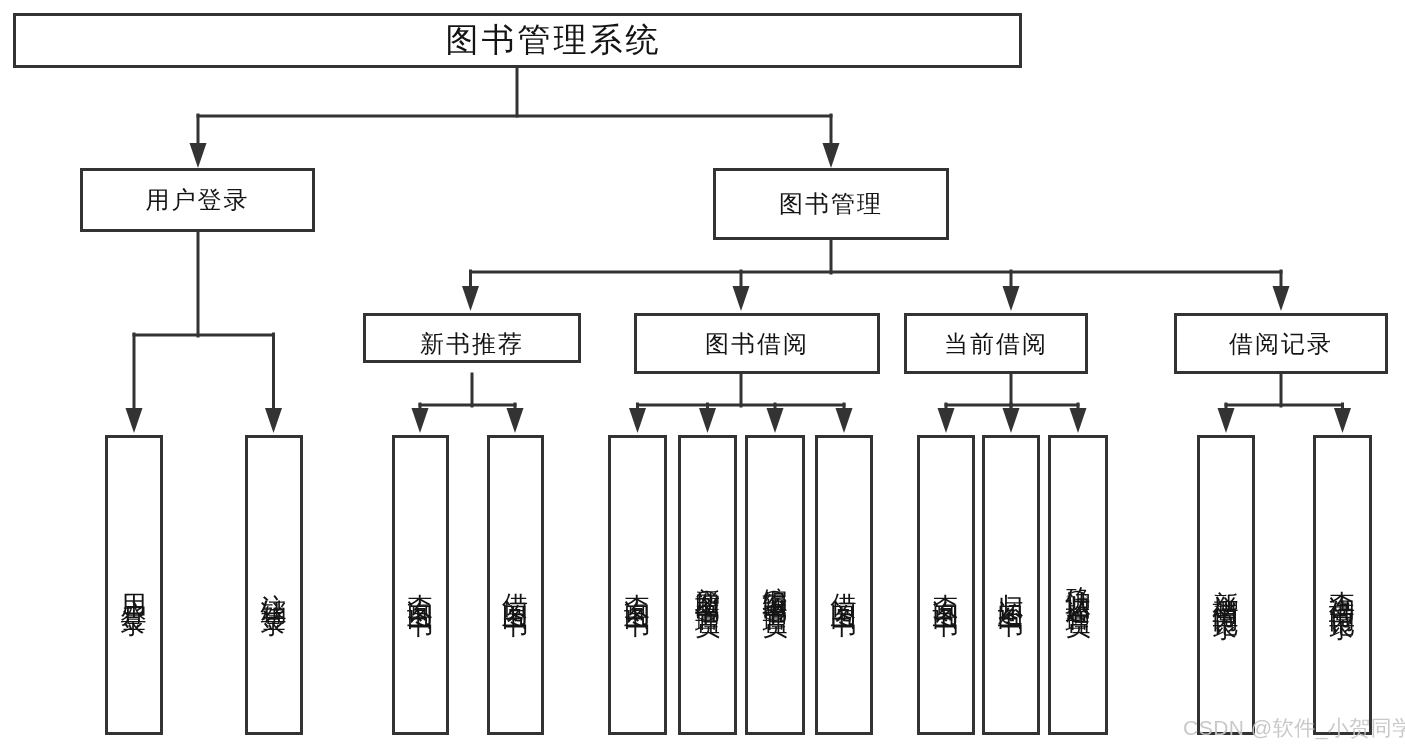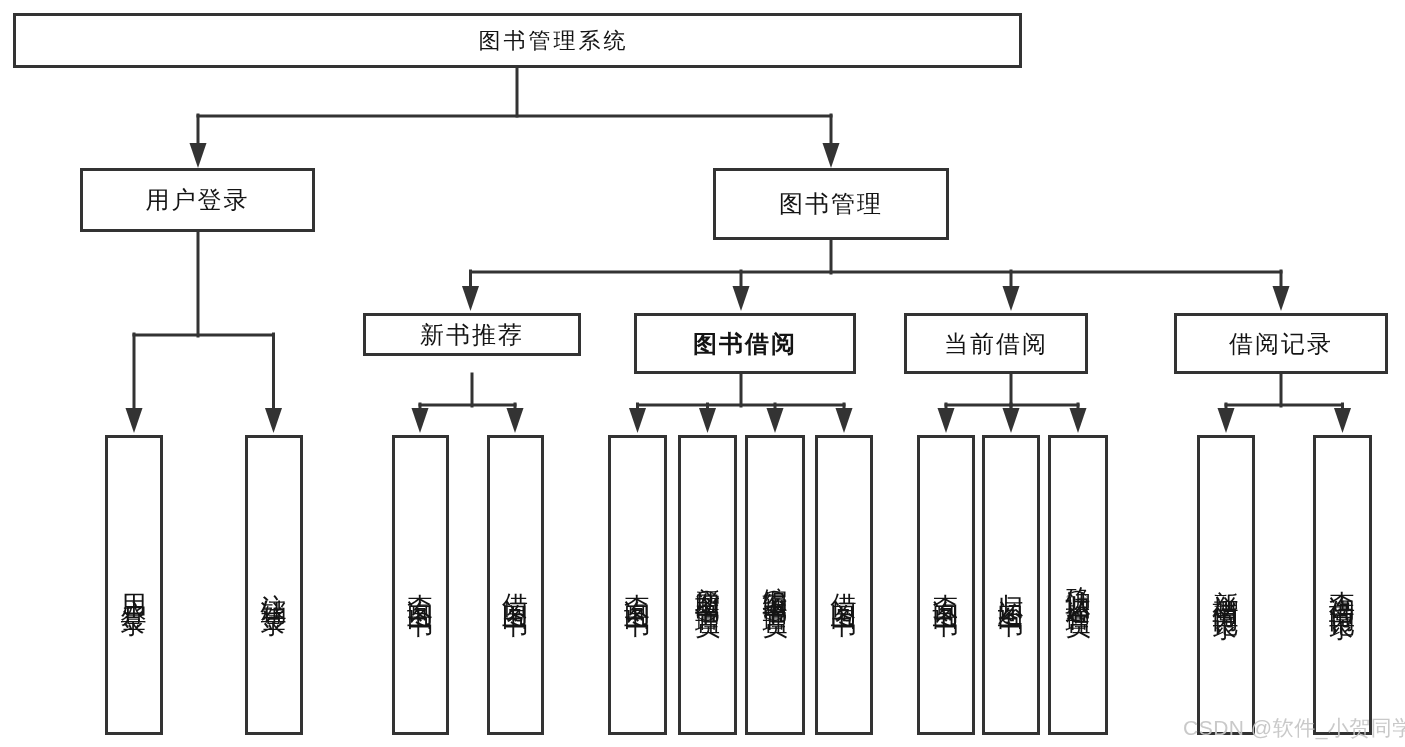--- a/index.html
+++ b/index.html
@@ -8,21 +8,21 @@
     font-family:"Liberation Sans", sans-serif; color:#141414; overflow:hidden;
   }
   #connectors { position:absolute; left:0; top:0; width:1405px; height:747px; }
   #connectors line { stroke:#333333; stroke-width:3; stroke-linecap:square; }
   #connectors polygon { fill:#333333; }
   .box {
     position:absolute; box-sizing:border-box; border:3px solid #333333;
     background:#ffffff; display:flex; align-items:center; justify-content:center;
   }
   .hlabel { font-size:24px; letter-spacing:2px; white-space:nowrap; }
-  .root .hlabel { font-size:22px; letter-spacing:3px; transform:translateX(36px); }
+  .root .hlabel { font-size:33px; letter-spacing:3px; transform:translateX(36px); }
   .vbox span {
     writing-mode:vertical-rl; text-orientation:mixed;
     font-size:26px; letter-spacing:6px; line-height:1;
   }
   .vbox.ls9 span { font-size:25px; letter-spacing:4px; }
   .vbox.ls6 span { letter-spacing:5px; }
   #watermark {
     position:absolute; left:1183px; top:714px; z-index:5;
     font-size:21px; color:rgba(198,198,198,0.95); letter-spacing:0.5px; white-space:nowrap;
   }
@@ -98,24 +98,24 @@
     <span class="hlabel">图书管理系统</span>
   </div>
 
   <div class="box" style="left:80px; top:168px; width:235px; height:64px;">
     <span class="hlabel">用户登录</span>
   </div>
   <div class="box" style="left:713px; top:168px; width:236px; height:72px;">
     <span class="hlabel">图书管理</span>
   </div>
 
-  <div class="box" style="left:363px; top:313px; width:218px; height:43px;">
+  <div class="box" style="left:363px; top:313px; width:218px; height:50px;align-items:flex-end;">
     <span class="hlabel">新书推荐</span>
   </div>
-  <div class="box" style="left:634px; top:313px; width:222px; height:61px;font-weight:bold;">
+  <div class="box" style="left:634px; top:313px; width:246px; height:61px;">
     <span class="hlabel">图书借阅</span>
   </div>
   <div class="box" style="left:904px; top:313px; width:184px; height:61px;">
     <span class="hlabel">当前借阅</span>
   </div>
   <div class="box" style="left:1174px; top:313px; width:214px; height:61px;">
     <span class="hlabel">借阅记录</span>
   </div>
 
   <div class="box vbox" style="left:105px; top:435px; width:58px; height:300px;">

